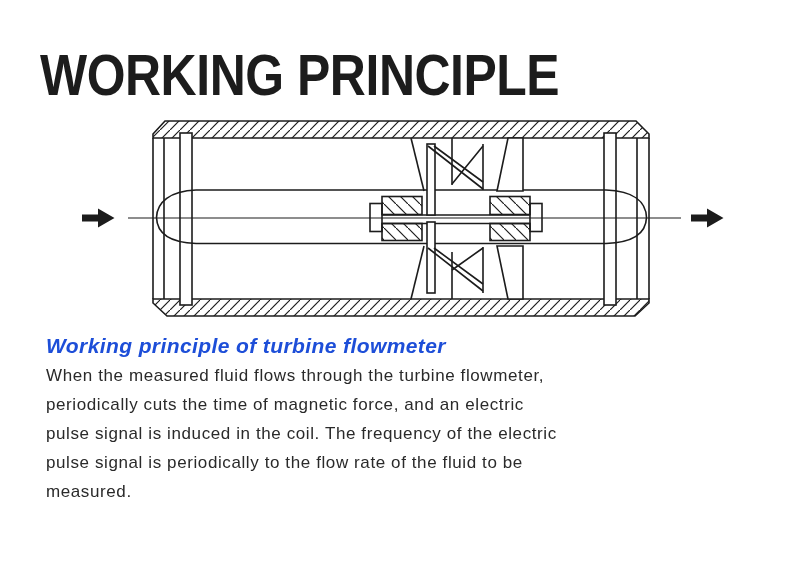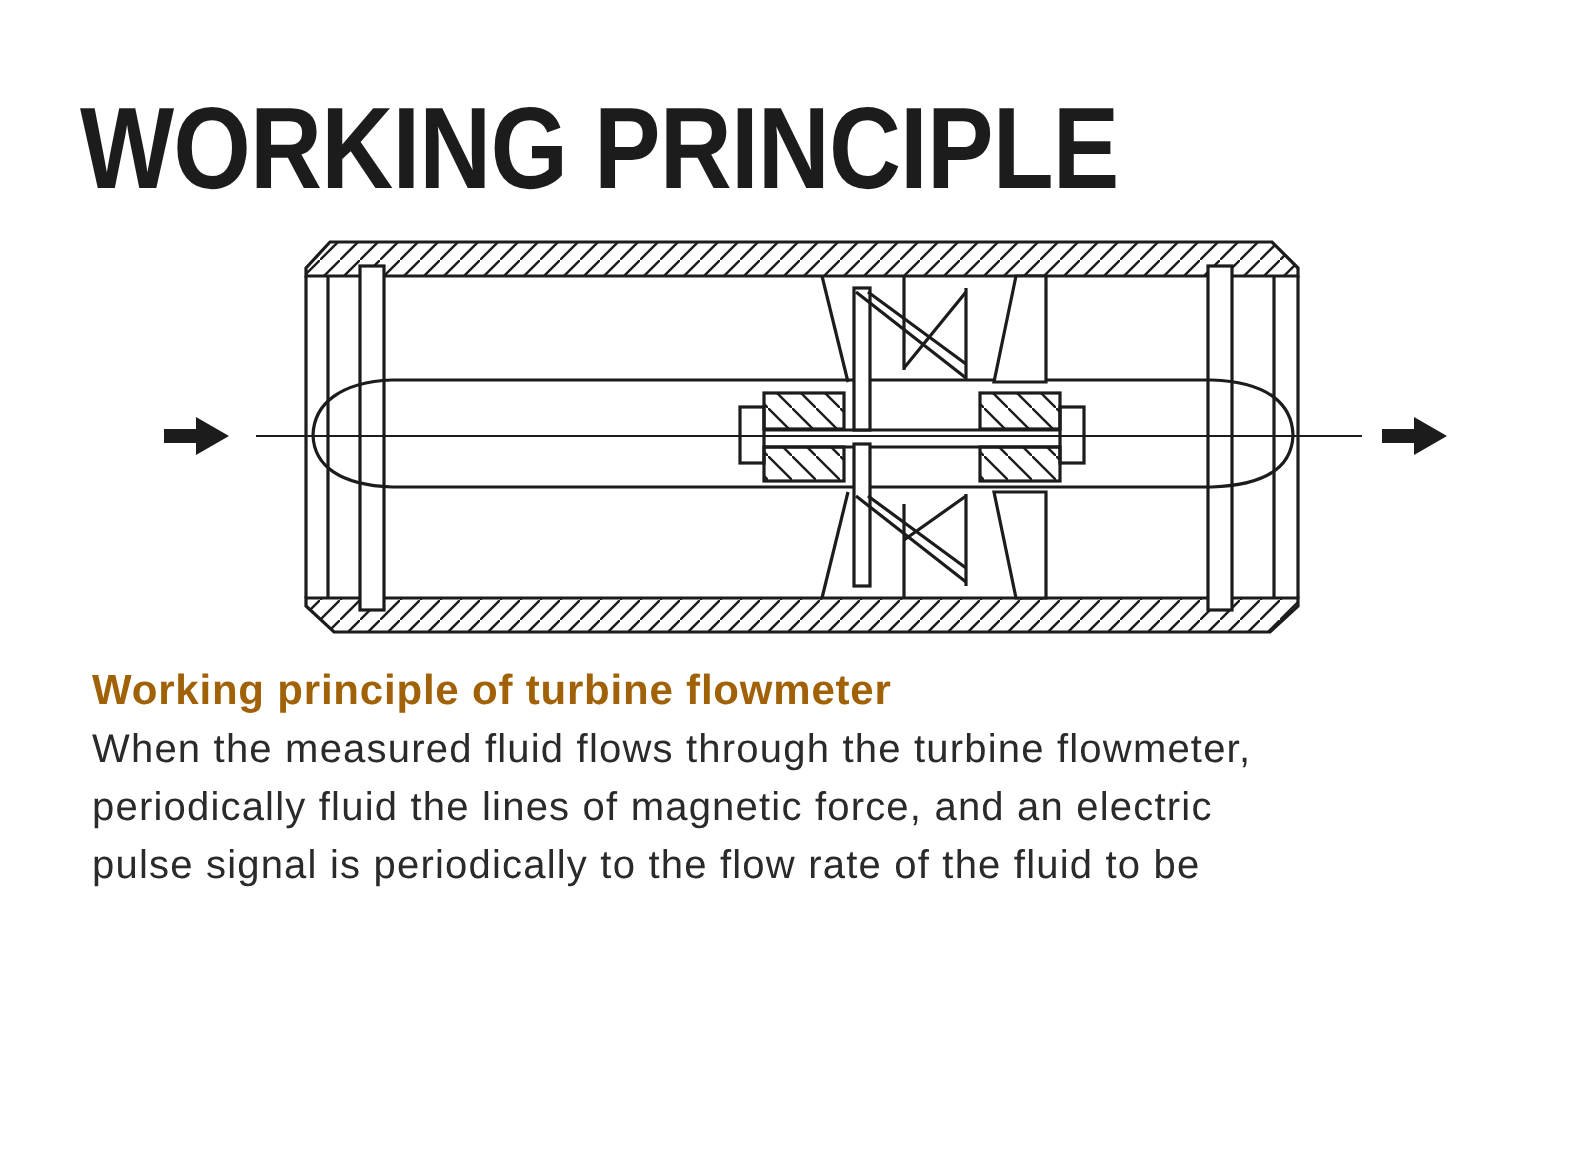--- a/index.html
+++ b/index.html
@@ -9,26 +9,26 @@
   }
   .title{
     position:absolute;left:40px;top:46px;margin:0;
     font-size:58px;line-height:58px;font-weight:800;letter-spacing:-0.5px;
     transform:scaleX(0.86);transform-origin:left top;white-space:nowrap;
     color:#1c1c1c;
   }
   .diagram{position:absolute;left:0;top:0;width:790px;height:582px;}
   .caption{
     position:absolute;left:46px;top:334px;
-    font-size:21px;font-weight:bold;letter-spacing:0.4px;
-    color:#a16207;white-space:nowrap;
+    font-size:21px;font-weight:bold;font-style:italic;letter-spacing:0.4px;
+    color:#1d4ed8;white-space:nowrap;
   }
   .body-text{
     position:absolute;left:46px;top:361px;
-    font-size:20px;line-height:29px;letter-spacing:0.6px;color:#2a2a2a;
+    font-size:17px;line-height:29px;letter-spacing:0.6px;color:#2a2a2a;
   }
   .body-text .line{white-space:nowrap;}
 </style>
 </head>
 <body>
 
 <div class="page">
 
   <h1 class="title">WORKING PRINCIPLE</h1>
 
@@ -90,17 +90,19 @@
     <g fill="#1c1c1c" stroke="none">
       <path d="M82,214.5 H98 V208.5 L114.5,218 L98,227.5 V221.5 H82 Z"></path>
       <path d="M691,214.5 H707 V208.5 L723.5,218 L707,227.5 V221.5 H691 Z"></path>
     </g>
   </svg>
 
   <div class="caption">Working principle of turbine flowmeter</div>
 
   <div class="body-text">
     <div class="line">When the measured fluid flows through the turbine flowmeter,</div>
-    <div class="line">periodically fluid the lines of magnetic force, and an electric</div>
+    <div class="line">periodically cuts the time of magnetic force, and an electric</div>
+    <div class="line">pulse signal is induced in the coil. The frequency of the electric</div>
     <div class="line">pulse signal is periodically to the flow rate of the fluid to be</div>
+    <div class="line">measured.</div>
   </div>
 
 </div>
 
 </body></html>

